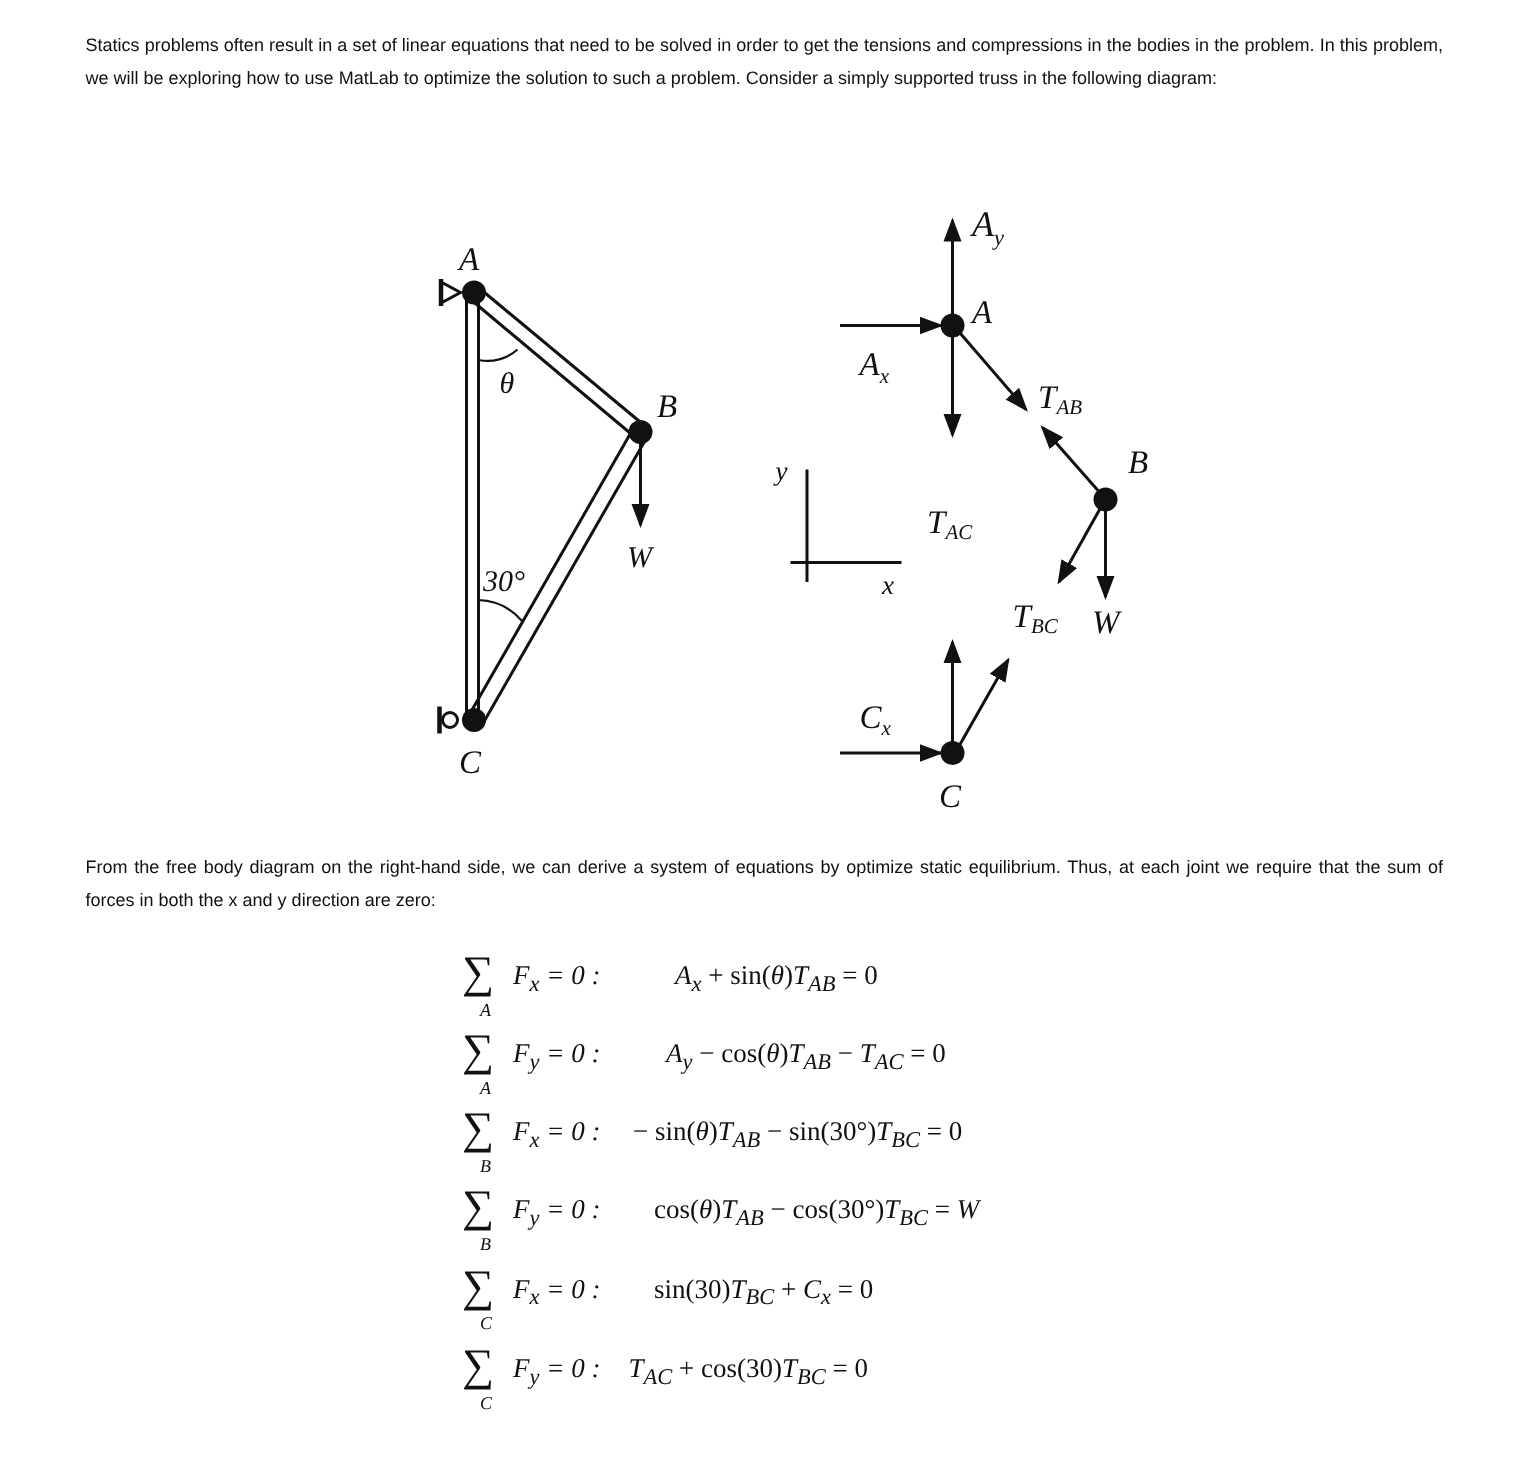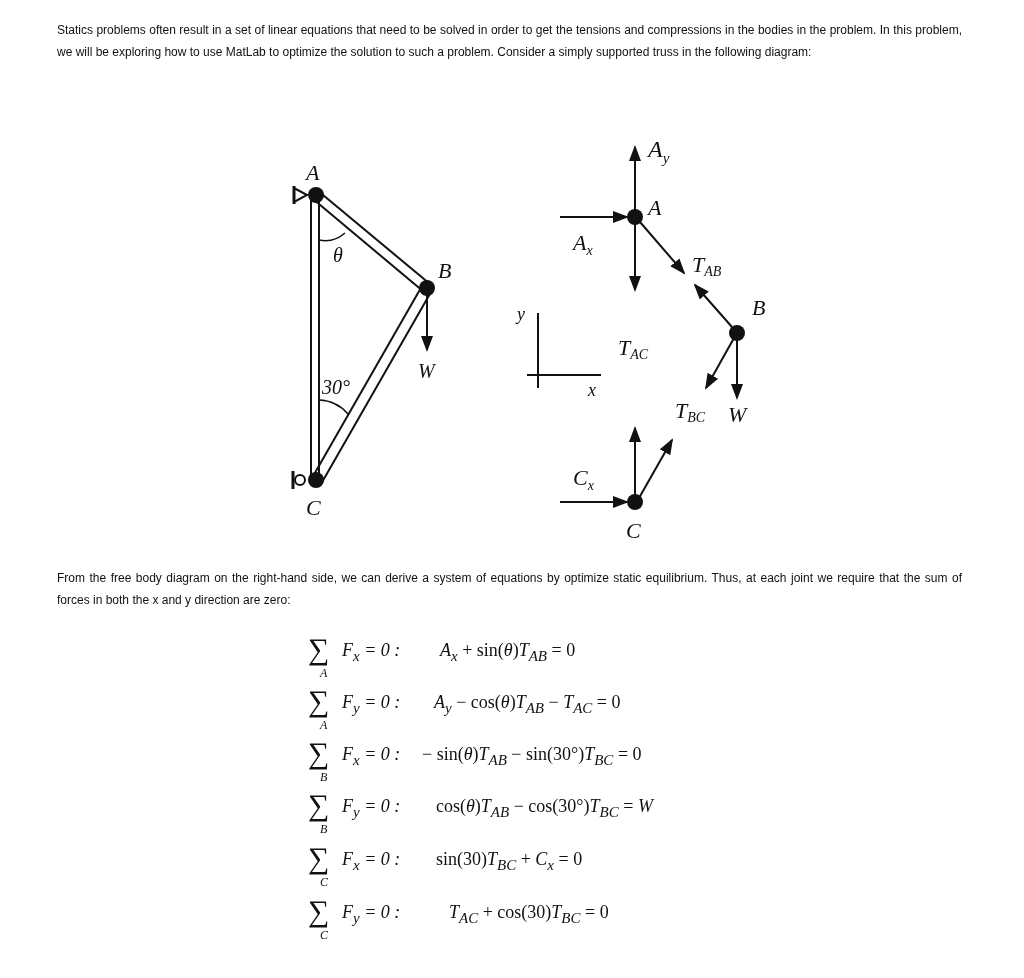--- a/index.html
+++ b/index.html
@@ -100,27 +100,27 @@
   <text x="626" y="538" font-size="22">C</text>
 </svg>
 
 <p class="para para2" style="margin:0">From the free body diagram on the right-hand side, we can derive a system of equations by optimize static equilibrium. Thus, at each joint we require that the sum of forces in both the x and y direction are zero:</p>
 
 <div>
   <div class="eq" style="top:634px">
     <span class="sigma">∑</span>
     <span class="sub">A</span>
     <span class="lhs"><i>F<sub>x</sub></i> = 0 :</span>
-    <span class="rhs" style="left:132px"><i>A<sub>x</sub></i> + sin(<i>θ</i>)<i>T<sub>AB</sub></i> = 0</span>
+    <span class="rhs" style="left:142px"><i>A<sub>x</sub></i> + sin(<i>θ</i>)<i>T<sub>AB</sub></i> = 0</span>
   </div>
   <div class="eq" style="top:686px">
     <span class="sigma">∑</span>
     <span class="sub">A</span>
     <span class="lhs"><i>F<sub>y</sub></i> = 0 :</span>
-    <span class="rhs" style="left:126px"><i>A<sub>y</sub></i> − cos(<i>θ</i>)<i>T<sub>AB</sub></i> − <i>T<sub>AC</sub></i> = 0</span>
+    <span class="rhs" style="left:136px"><i>A<sub>y</sub></i> − cos(<i>θ</i>)<i>T<sub>AB</sub></i> − <i>T<sub>AC</sub></i> = 0</span>
   </div>
   <div class="eq" style="top:738px">
     <span class="sigma">∑</span>
     <span class="sub">B</span>
     <span class="lhs"><i>F<sub>x</sub></i> = 0 :</span>
     <span class="rhs" style="left:114px">− sin(<i>θ</i>)<i>T<sub>AB</sub></i> − sin(30°)<i>T<sub>BC</sub></i> = 0</span>
   </div>
   <div class="eq" style="top:790px">
     <span class="sigma">∑</span>
     <span class="sub">B</span>
@@ -130,15 +130,15 @@
   <div class="eq" style="top:843px">
     <span class="sigma">∑</span>
     <span class="sub">C</span>
     <span class="lhs"><i>F<sub>x</sub></i> = 0 :</span>
     <span class="rhs" style="left:128px">sin(30)<i>T<sub>BC</sub></i> + <i>C<sub>x</sub></i> = 0</span>
   </div>
   <div class="eq" style="top:896px">
     <span class="sigma">∑</span>
     <span class="sub">C</span>
     <span class="lhs"><i>F<sub>y</sub></i> = 0 :</span>
-    <span class="rhs" style="left:141px"><i>T<sub>AC</sub></i> + cos(30)<i>T<sub>BC</sub></i> = 0</span>
+    <span class="rhs" style="left:111px"><i>T<sub>AC</sub></i> + cos(30)<i>T<sub>BC</sub></i> = 0</span>
   </div>
 </div>
 
 </body></html>

